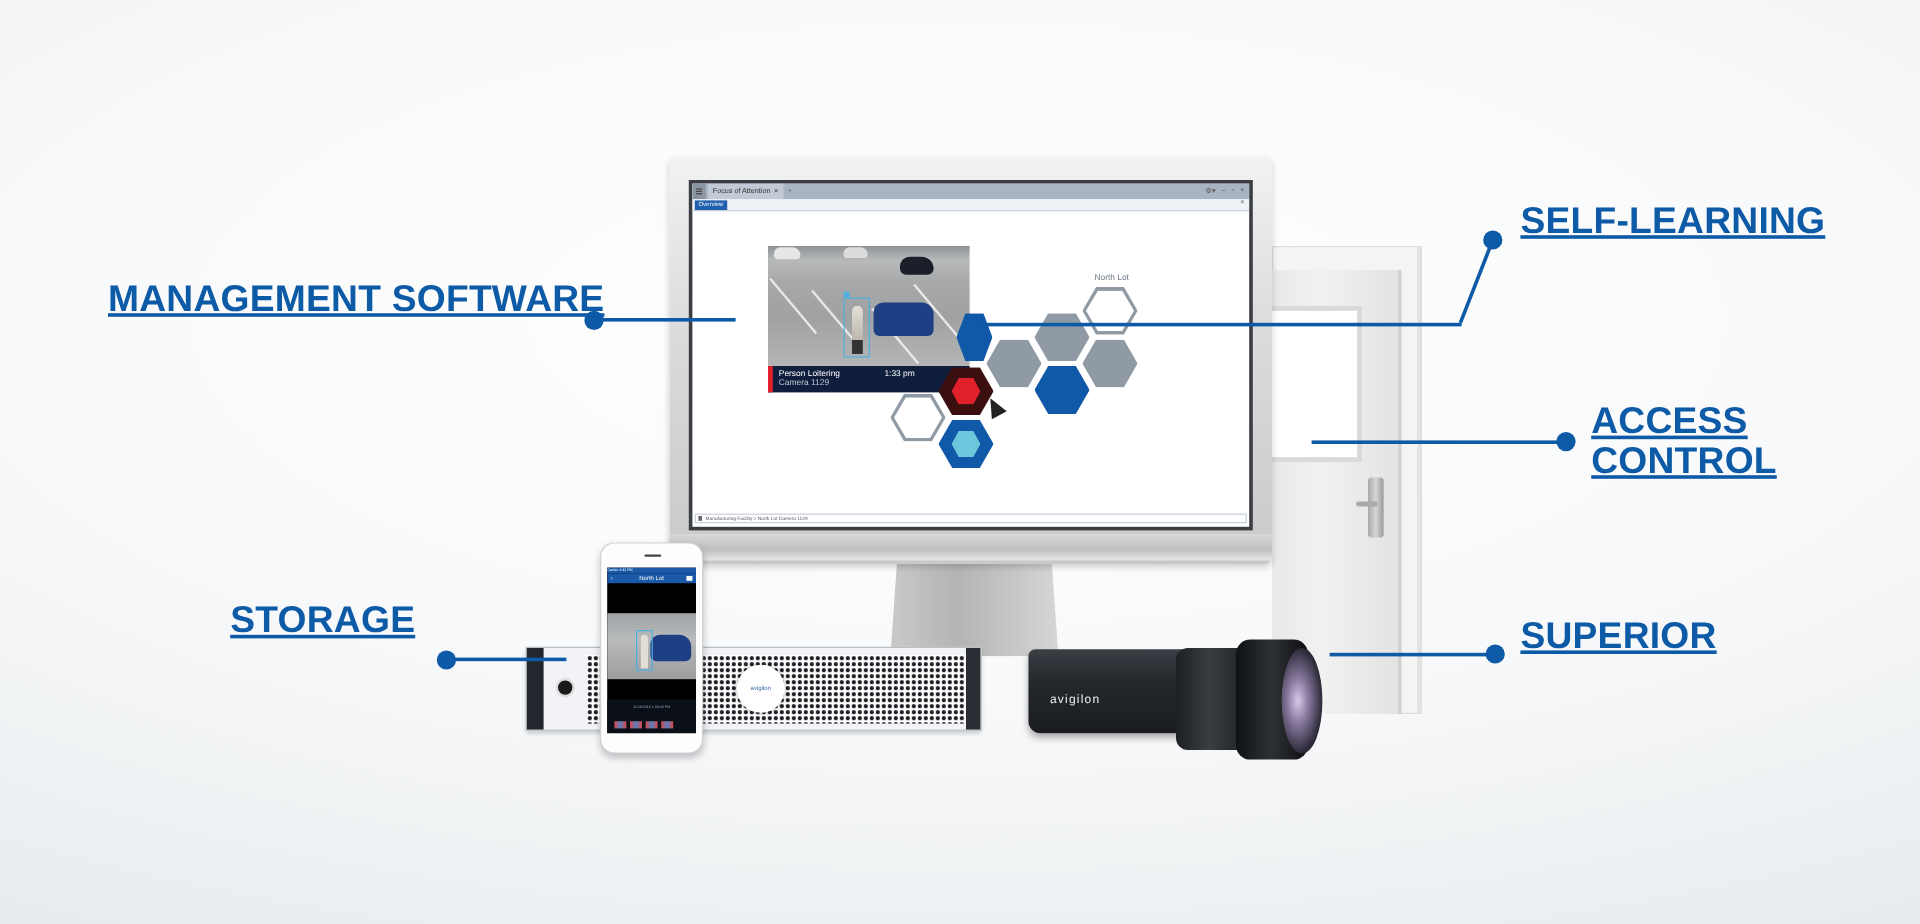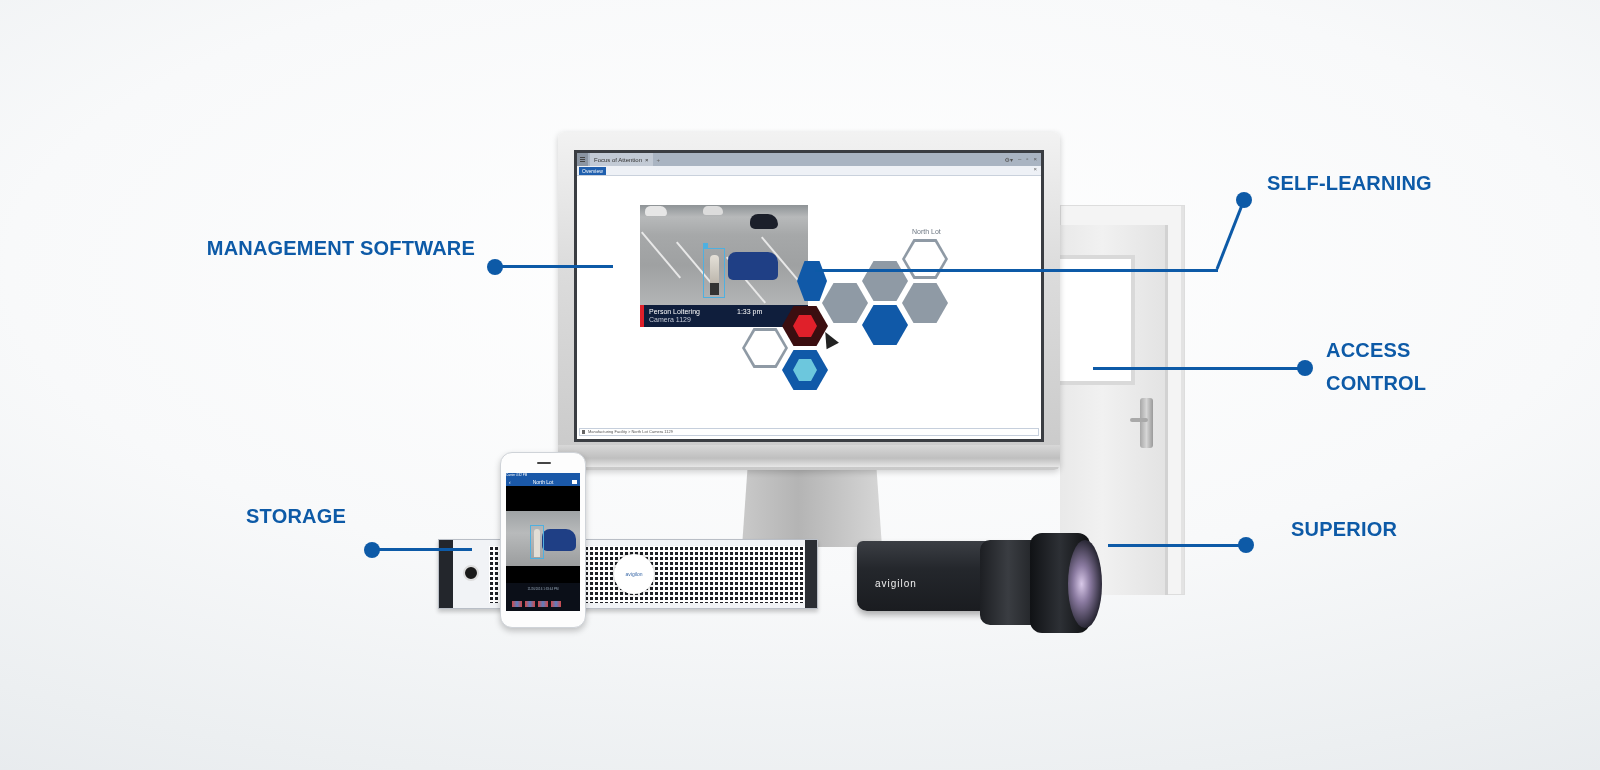--- a/index.html
+++ b/index.html
@@ -9,24 +9,25 @@
     font-family: "Liberation Sans", "DejaVu Sans", sans-serif;
     background: radial-gradient(ellipse 110% 90% at 50% 35%, #ffffff 0%, #f8f9fa 45%, #eceff1 75%, #e2e6ea 100%);
   }
   .abs { position: absolute; }
 
   
   .label {
     position: absolute;
     color: #0d5aa7;
     font-weight: 700;
-    font-size: 20px;
+    font-size: 31px;
     line-height: 33px;
     letter-spacing: 0.2px;
     white-space: nowrap;
+    text-decoration: underline;
   }
   .label .ln { display: block; }
   .label.right { text-align: right; }
   .dot {
     position: absolute; width: 16px; height: 16px; border-radius: 50%;
     background: #0d5aa7;
   }
   .hline { position: absolute; height: 3px; background: #0d5aa7; }
 
   
@@ -305,15 +306,15 @@
 </div>
 
 <div class="dot" style="left:364px;top:542px;"></div>
 <div class="hline" style="left:372px;top:548px;width:100px;"></div>
 <div class="label right" style="left:40px;top:500px;width:306px;">
   <span class="ln">STORAGE</span>
 </div>
 
 <div class="hline" style="left:1108px;top:544px;width:140px;"></div>
 <div class="dot" style="left:1238px;top:537px;"></div>
-<div class="label" style="left:1267px;top:513px;margin-left:24px;">
+<div class="label" style="left:1267px;top:513px;">
   <span class="ln">SUPERIOR</span>
 </div>
 
 </body></html>

